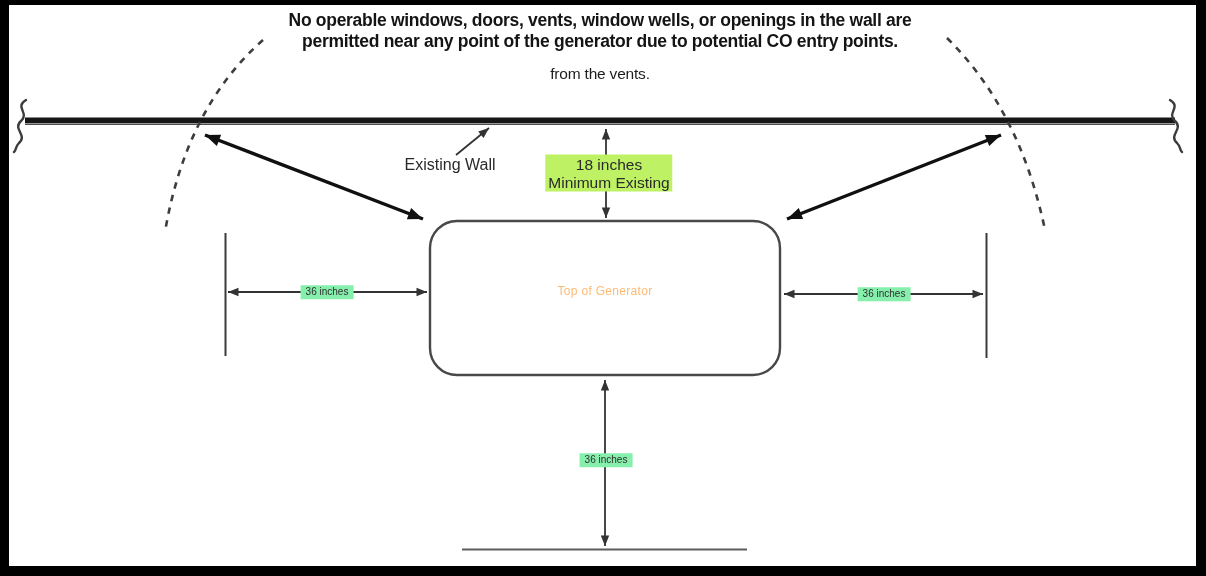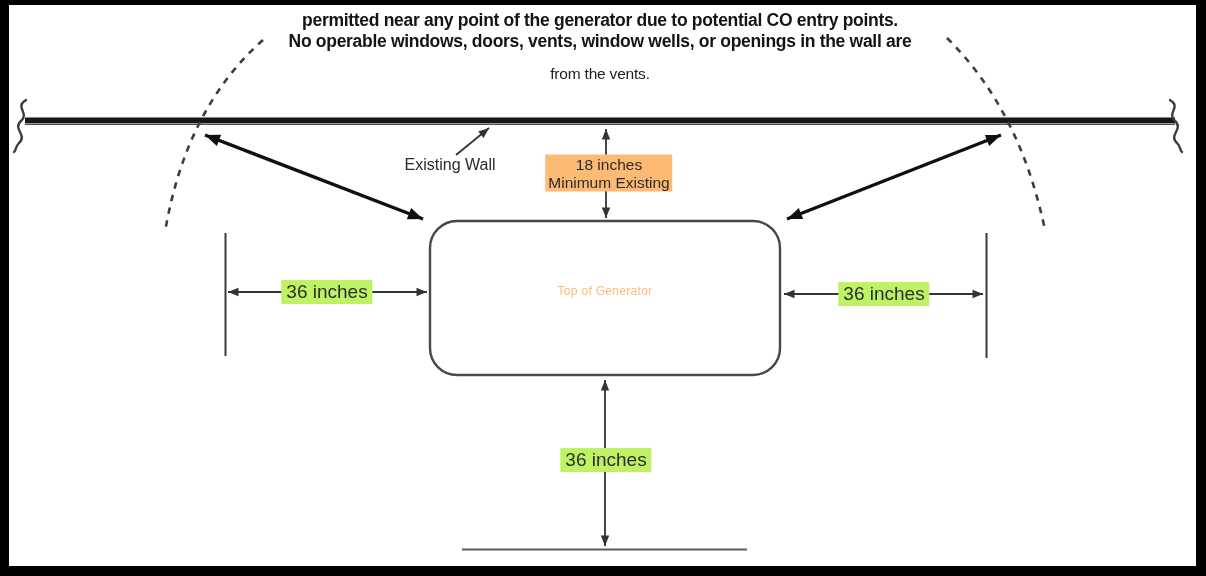--- a/index.html
+++ b/index.html
@@ -46,34 +46,34 @@
   .title-note {
     top: 64px;
     font-size: 15.5px;
     font-weight: 400;
     letter-spacing: -0.2px;
     line-height: 20.5px;
     color: #1d1d1d;
   }
   .label { font-size: 16px; color: #2a2a2a; }
   .measure-label {
-    font-size: 19px;
+    font-size: 10px;
     color: #2e2e2e;
-    background: #bef264;
+    background: #86efac;
     padding: 1px 5px;
   }
   .clearance-block {
     position: absolute;
     left: 609px; top: 173px;
     transform: translate(-50%, -50%);
     text-align: center;
     font-size: 15.5px;
     line-height: 17.5px;
     color: #2a2a2a;
-    background: #fdba74;
+    background: #bef264;
     padding: 1px 3px;
     white-space: nowrap;
   }
   .generator-label {
     font-size: 12px;
     letter-spacing: 0.3px;
     color: #fdba74;
     text-align: right;
   }
 </style>
@@ -117,22 +117,22 @@
     <line x1="986.5" y1="233" x2="986.5" y2="358" stroke="#3a3a3a" stroke-width="2"></line>
     <line x1="784" y1="294" x2="983" y2="294" stroke="#333333" stroke-width="1.8" marker-start="url(#ah-thin)" marker-end="url(#ah-thin)"></line>
 
     <line x1="605" y1="380" x2="605" y2="546" stroke="#333333" stroke-width="1.8" marker-start="url(#ah-thin)" marker-end="url(#ah-thin)"></line>
     <line x1="462" y1="549.5" x2="747" y2="549.5" stroke="#5c5c5c" stroke-width="2.2"></line>
 
     <rect x="430" y="221" width="350" height="154" rx="27" fill="#ffffff" stroke="#484848" stroke-width="2.4"></rect>
   </svg>
 
   <div class="title-block title-bold">
+    <div>No operable windows, doors, vents, window wells, or openings in the wall are</div>
     <div>permitted near any point of the generator due to potential CO entry points.</div>
-    <div>No operable windows, doors, vents, window wells, or openings in the wall are</div>
   </div>
   <div class="title-block title-note">
     <div>from the vents.</div>
   </div>
 
   <div class="txt label" style="left:450px; top:165px;">Existing Wall</div>
 
   <div class="clearance-block">
     <div>18 inches</div>
     <div>Minimum Existing</div>

